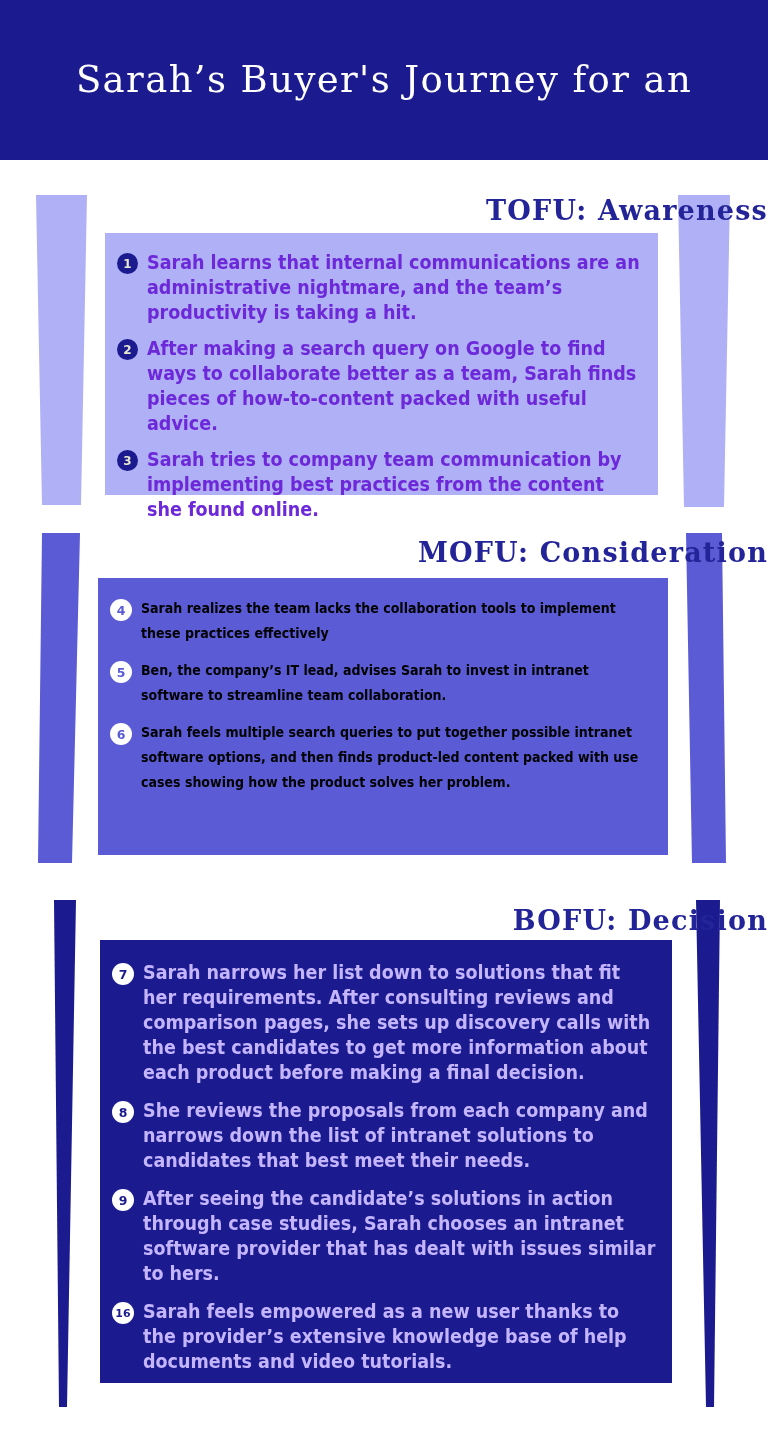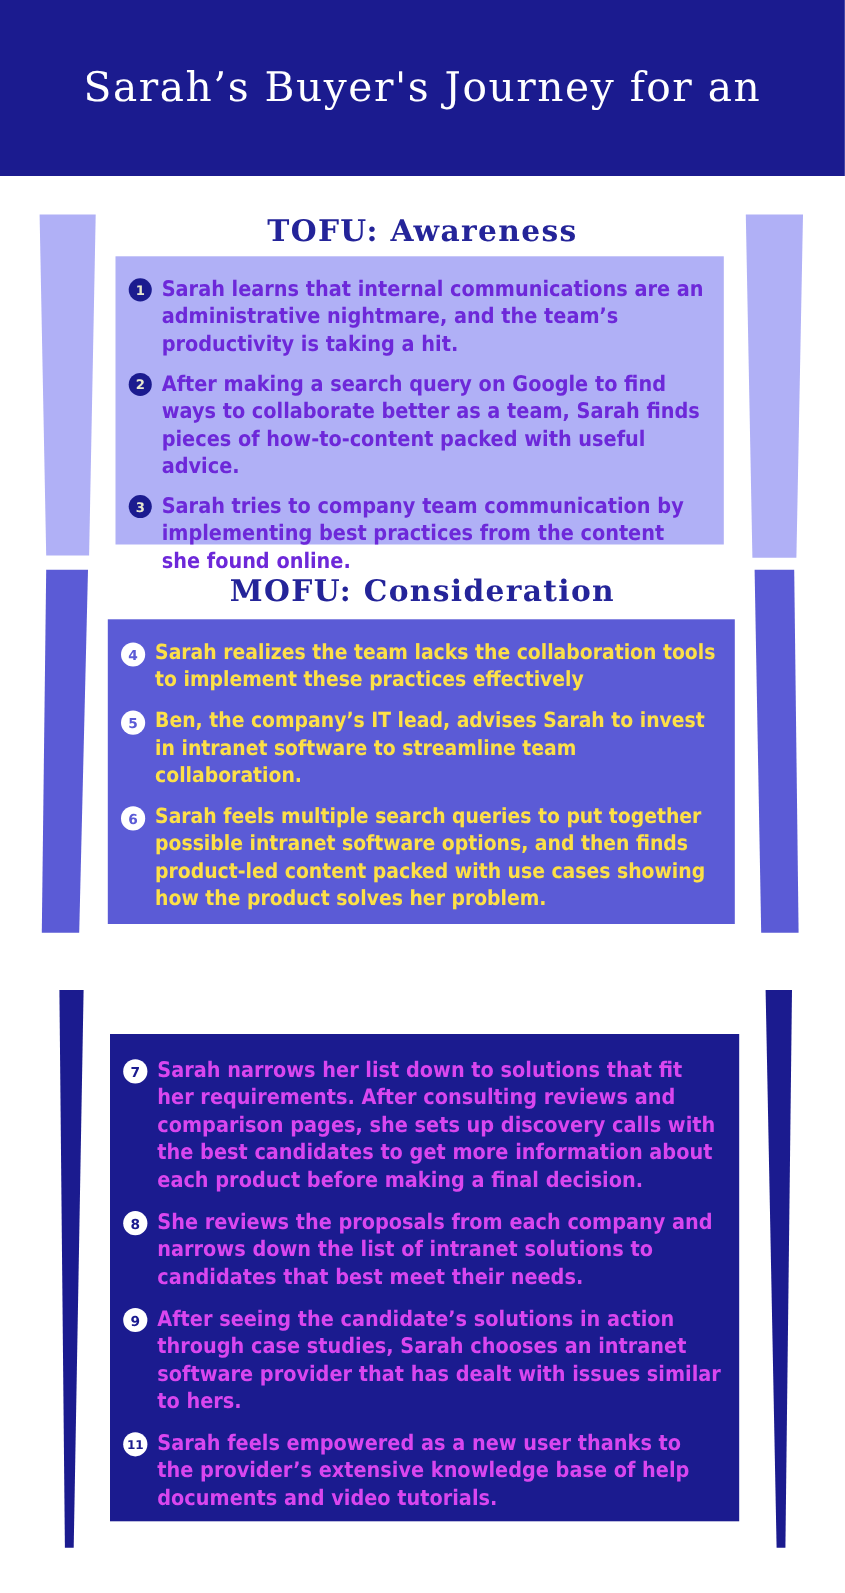--- a/index.html
+++ b/index.html
@@ -41,21 +41,21 @@
   
   .section {
     position: absolute;
     left: 0;
     width: 768px;
   }
   .section-heading {
     position: absolute;
     left: 0;
     width: 768px;
-    text-align: center;
+    text-align: right;
     font-family: "DejaVu Serif", "Liberation Serif", serif;
     font-size: 27px;
     font-weight: 700;
     letter-spacing: 1.2px;
     color: #242499;
     white-space: nowrap;
   }
 
   
   .side-bar {
@@ -107,41 +107,41 @@
     margin-right: 9px;
     margin-top: 3px;
   }
   #tofu .item-text {
     color: #6d28d9;
     font-size: 19.5px;
     line-height: 25px;
   }
 
   
-  #mofu { top: 510px; height: 345px; }
+  #mofu { top: 525px; height: 345px; }
   #mofu .section-heading { top: 12px; }
   #mofu .panel {
     left: 98px; top: 53px;
     width: 570px; height: 277px;
     background: #5b5bd6;
     padding: 18px 14px 14px 12px;
   }
   #mofu .item { margin-bottom: 12px; }
   #mofu .item:last-child { margin-bottom: 0; }
   #mofu .badge {
     width: 22px; height: 22px;
     background: #ffffff;
     color: #5b5bd6;
     font-size: 12.5px;
     margin-right: 9px;
     margin-top: 3px;
   }
   #mofu .item-text {
-    color: #fde047;
-    font-size: 19px;
+    color: #000000;
+    font-size: 14px;
     line-height: 25px;
   }
 
   
   #bofu { top: 895px; height: 520px; }
   #bofu .section-heading { top: 10px; }
   #bofu .panel {
     left: 100px; top: 45px;
     width: 572px; height: 443px;
     background: #1b1b8f;
@@ -152,21 +152,21 @@
   #bofu .badge {
     width: 22px; height: 22px;
     background: #ffffff;
     color: #1b1b8f;
     font-size: 12.5px;
     margin-right: 9px;
     margin-top: 3px;
   }
   #bofu .badge.wide { font-size: 11px; }
   #bofu .item-text {
-    color: #d946ef;
+    color: #c4b5fd;
     font-size: 19.5px;
     line-height: 25px;
   }
 </style>
 </head>
 <body>
 
 <div class="header">
   <div class="header-title-line">Sarah’s Buyer's Journey for an</div>
 </div>
@@ -224,32 +224,33 @@
 </div>
 
 <div class="section" id="bofu">
   <svg class="side-bar" style="left:44px;" width="60" height="520" viewBox="0 0 60 520">
     <polygon points="10,5 32,5 23,512 15,512" fill="#1b1b8f"></polygon>
   </svg>
   <svg class="side-bar" style="left:676px;" width="60" height="520" viewBox="0 0 60 520">
     <polygon points="20,5 44,5 38,512 30,512" fill="#1b1b8f"></polygon>
   </svg>
 
+  <div class="section-heading">BOFU: Decision</div>
 
   <div class="panel">
     <div class="item">
       <div class="badge">7</div>
       <div class="item-text">Sarah narrows her list down to solutions that fit her requirements. After consulting reviews and comparison pages, she sets up discovery calls with the best candidates to get more information about each product before making a final decision.</div>
     </div>
     <div class="item">
       <div class="badge">8</div>
       <div class="item-text">She reviews the proposals from each company and narrows down the list of intranet solutions to candidates that best meet their needs.</div>
     </div>
     <div class="item">
       <div class="badge">9</div>
       <div class="item-text">After seeing the candidate’s solutions in action through case studies, Sarah chooses an intranet software provider that has dealt with issues similar to hers.</div>
     </div>
     <div class="item">
-      <div class="badge wide">11</div>
+      <div class="badge wide">16</div>
       <div class="item-text">Sarah feels empowered as a new user thanks to the provider’s extensive knowledge base of help documents and video tutorials.</div>
     </div>
   </div>
 </div>
 
 </body></html>

